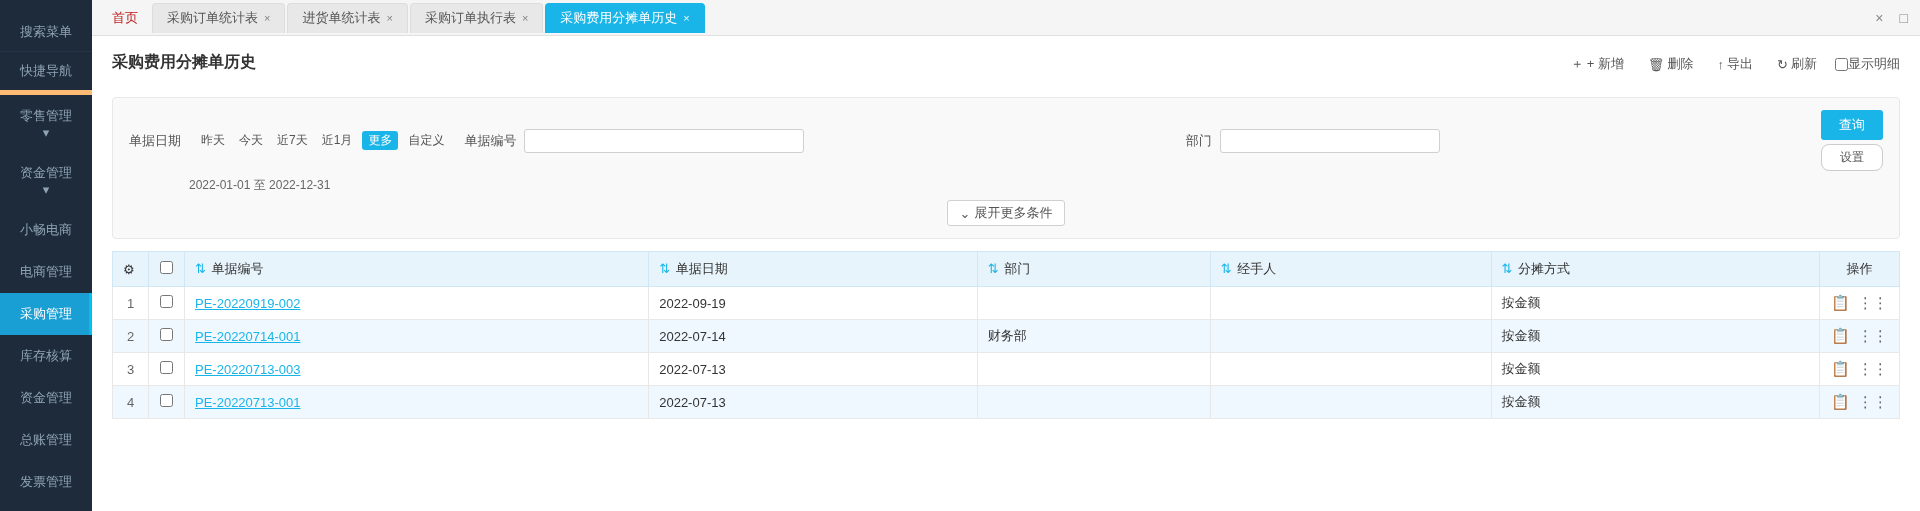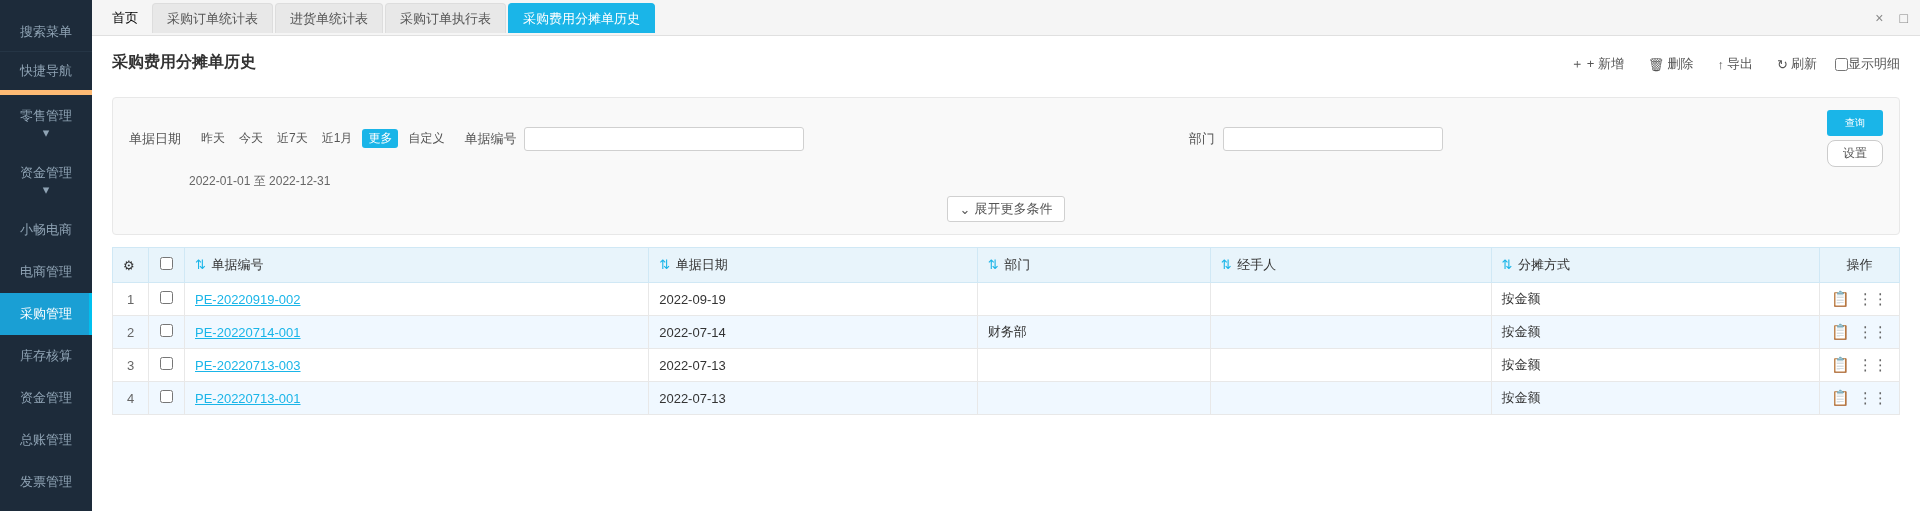--- a/index.html
+++ b/index.html
@@ -78,41 +78,40 @@
       align-items: center;
       padding: 6px 14px;
       border-radius: 4px 4px 0 0;
       cursor: pointer;
       font-size: 13px;
       color: #555;
       background: #e8e8e8;
       border: 1px solid #ddd;
       border-bottom: none;
       height: 30px;
-      gap: 17px;
+      gap: 6px;
       white-space: nowrap;
-      flex-direction: column;
     }
     .tab.active {
       background: #1ab5e8;
       color: #fff;
       border-color: #1ab5e8;
     }
     .tab .close-btn {
       font-size: 11px;
       color: inherit;
       opacity: 0.7;
       cursor: pointer;
     }
     .tab.active .close-btn { color: #fff; opacity: 0.9; }
     .tab-home {
       padding: 6px 12px;
       background: transparent;
       border: none;
-      color: #000000;
+      color: #b91c1c;
       cursor: pointer;
       font-size: 13px;
       height: 30px;
     }
     .tab-bar-actions {
       margin-left: auto;
       display: flex;
       gap: 8px;
       align-items: center;
     }
@@ -139,21 +138,21 @@
       margin-bottom: 14px;
     }
 
     .btn-query {
       background: #1ab5e8;
       color: #fff;
       border: none;
       padding: 6px 18px;
       border-radius: 3px;
       cursor: pointer;
-      font-size: 10px;
+      font-size: 13px;
     }
     .btn-setting {
       background: #fff;
       color: #555;
       border: 1px solid #ccc;
       padding: 4px 12px;
       border-radius: 8px;
       cursor: pointer;
       font-size: 12px;
     }

